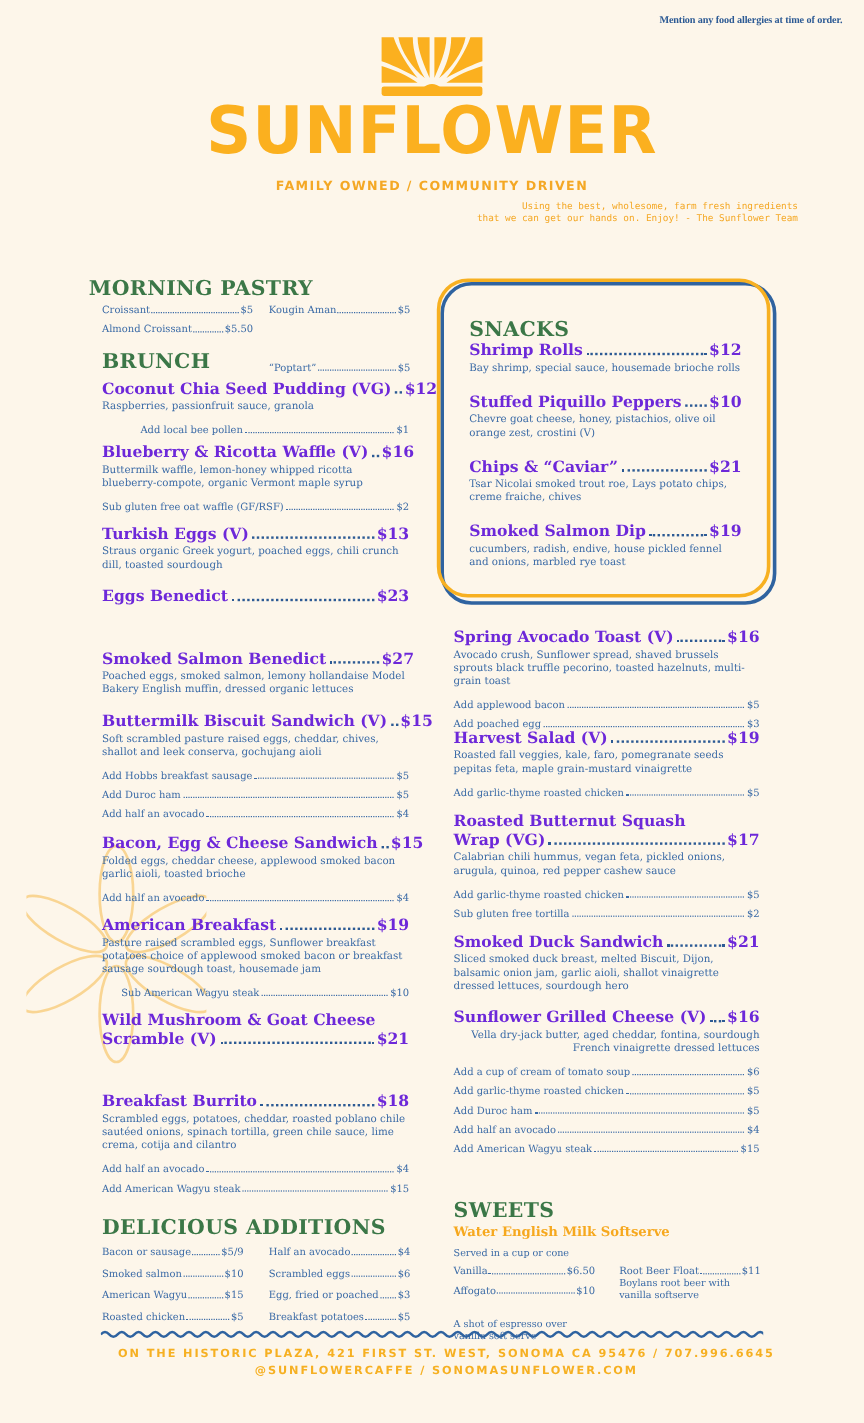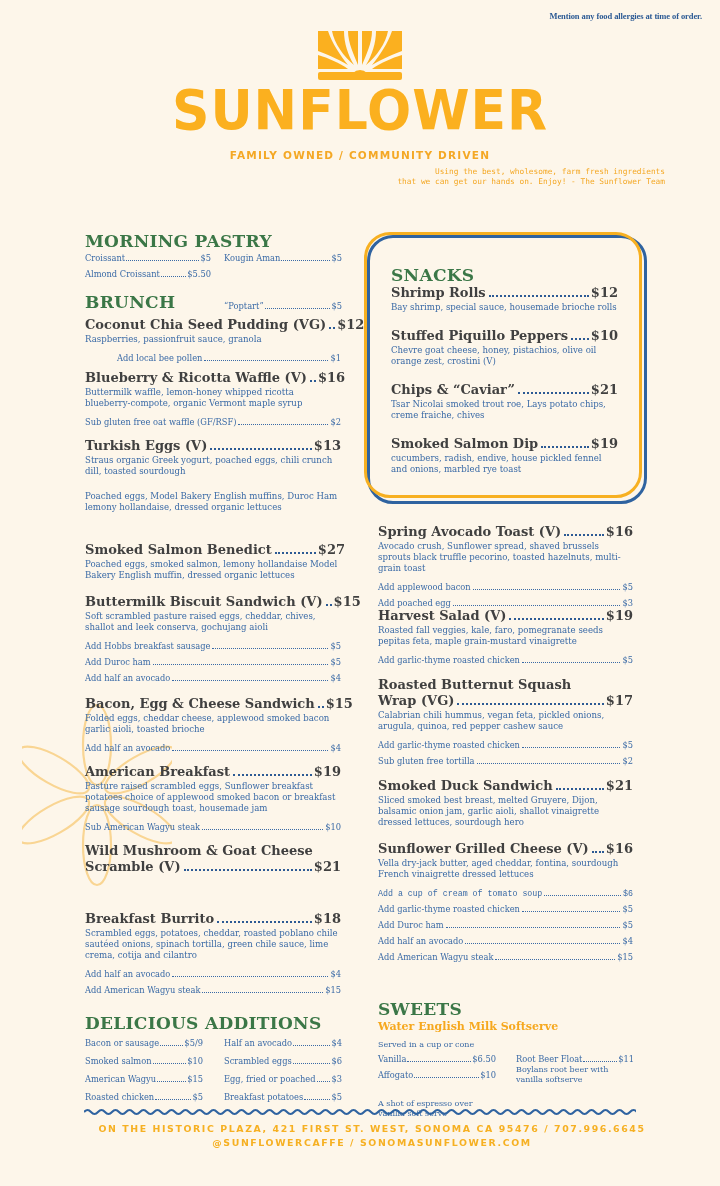--- a/index.html
+++ b/index.html
@@ -11,21 +11,21 @@
   .allergy { right:18px; top:11px; font-size:8.5px; font-weight:bold; color:#2c5a94; font-family:"Liberation Serif", serif; letter-spacing:-0.1px; }
   .logo { left:316px; top:29px; width:88px; height:53px; }
   .brand { left:0; width:720px; top:82px; text-align:center; font-family:"DejaVu Sans", sans-serif; font-weight:bold; font-size:52px; color:#fbb01f; letter-spacing:1px; line-height:56px; transform:scaleY(1.05); }
   .tagline { left:0; width:720px; top:149px; text-align:center; font-family:"DejaVu Sans", sans-serif; font-weight:bold; font-size:10.5px; letter-spacing:1.2px; color:#f4a825; }
   .intro { left:0; width:618px; top:167px; text-align:right; font-family:"DejaVu Sans Mono", monospace; font-size:7.8px; line-height:10px; color:#f4a825; white-space:pre-line;margin-left:47px; }
 
   .sect { font-family:"DejaVu Serif", serif; font-weight:bold; color:#3b7747; font-size:17px; letter-spacing:0.3px; line-height:20px; }
   .sub-yellow { font-family:"DejaVu Serif", serif; font-weight:bold; color:#f6a81e; font-size:11px; }
 
   .dish { position:absolute; }
-  .dish .row { display:flex; align-items:baseline; font-weight:bold; font-size:13px; line-height:16px; color:#404040; }
+  .dish .row { display:flex; align-items:baseline; font-weight:bold; font-size:13px; line-height:16px; color:#6d28d9; }
   .dish .row .name { white-space:nowrap; }
   .dish .row .lead { flex:1; border-bottom:2px dotted #2c5a94; margin:0 2px 3px 3px; min-width:6px; }
   .dish .row .price { white-space:nowrap; }
   .desc { font-size:8.6px; line-height:11px; color:#3a6aa6; margin-top:1px; }
   .addon { display:flex; align-items:baseline; font-size:8.3px; line-height:11px; color:#3a6aa6; margin-top:6px; }
   .addon .lead { flex:1; border-bottom:1px dotted #3a6aa6; margin:0 2px 2px 2px; }
   .addon + .addon { margin-top:5px; }
 
   .small-row { display:flex; align-items:baseline; font-size:8.3px; line-height:11px; color:#3a6aa6; }
   .small-row .lead { flex:1; border-bottom:1px dotted #3a6aa6; margin:0 1px 2px 1px; }
@@ -66,21 +66,21 @@
   <g fill="none" stroke="#f9d28a" stroke-width="2.2" opacity="0.9">
     <ellipse cx="75" cy="45" rx="14" ry="40"></ellipse>
     <ellipse cx="75" cy="45" rx="14" ry="40" transform="rotate(60 75 95)"></ellipse>
     <ellipse cx="75" cy="45" rx="14" ry="40" transform="rotate(120 75 95)"></ellipse>
     <ellipse cx="75" cy="45" rx="14" ry="40" transform="rotate(180 75 95)"></ellipse>
     <ellipse cx="75" cy="45" rx="14" ry="40" transform="rotate(240 75 95)"></ellipse>
     <ellipse cx="75" cy="45" rx="14" ry="40" transform="rotate(300 75 95)"></ellipse>
   </g>
 </svg>
 
-<div class="abs sect" style="left:85px; top:231px;">MORNING PASTRY</div>
+<div class="abs sect" style="left:74px; top:231px;">MORNING PASTRY</div>
 
 <div class="abs" style="left:85px; top:253px; width:126px;">
   <div class="small-row">
       <span>Croissant</span>
       <span class="lead"></span>
       <span>$5</span>
     </div>
 </div>
 <div class="abs" style="left:224px; top:253px; width:118px;">
   <div class="small-row">
@@ -137,21 +137,25 @@
 <div class="dish" style="left:85px; top:438px; width:256px;">
   <div class="row">
       <span class="name">Turkish Eggs (V)</span>
       <span class="lead"></span>
       <span class="price">$13</span>
     </div>
   <div class="desc">Straus organic Greek yogurt, poached eggs, chili crunch dill, toasted sourdough</div>
 </div>
 
 <div class="dish" style="left:85px; top:490px; width:256px;">
-  <div class="desc">Poached eggs, Model Bakery English muffins, Duroc Ham lemony hollandaise, dressed organic lettuces</div>
+  <div class="row">
+      <span class="name">Eggs Benedict</span>
+      <span class="lead"></span>
+      <span class="price">$23</span>
+    </div>
 </div>
 
 <div class="dish" style="left:85px; top:542px; width:260px;">
   <div class="row">
       <span class="name">Smoked Salmon Benedict</span>
       <span class="lead"></span>
       <span class="price">$27</span>
     </div>
   <div class="desc">Poached eggs, smoked salmon, lemony hollandaise Model Bakery English muffin, dressed organic lettuces</div>
 </div>
@@ -194,21 +198,21 @@
     </div>
 </div>
 
 <div class="dish" style="left:85px; top:764px; width:256px;">
   <div class="row">
       <span class="name">American Breakfast</span>
       <span class="lead"></span>
       <span class="price">$19</span>
     </div>
   <div class="desc">Pasture raised scrambled eggs, Sunflower breakfast potatoes choice of applewood smoked bacon or breakfast sausage sourdough toast, housemade jam</div>
-  <div class="addon" style="margin-top:8px;">
+  <div class="addon" style="margin-top:8px;padding-left:16px;">
       <span>Sub American Wagyu steak</span>
       <span class="lead"></span>
       <span>$10</span>
     </div>
 </div>
 
 <div class="dish" style="left:85px; top:843px; width:256px;">
   <div class="row">
       <span class="name">Wild Mushroom &amp; Goat Cheese</span>
     </div>
@@ -376,31 +380,31 @@
       <span>$2</span>
     </div>
 </div>
 
 <div class="dish" style="left:378px; top:778px; width:255px;">
   <div class="row">
       <span class="name">Smoked Duck Sandwich</span>
       <span class="lead"></span>
       <span class="price">$21</span>
     </div>
-  <div class="desc">Sliced smoked best breast, melted Gruyere, Dijon, balsamic onion jam, garlic aioli, shallot vinaigrette dressed lettuces, sourdough hero</div>
-</div>
-
-<div class="dish" style="left:378px; top:841px; width:255px;">
+  <div class="desc">Sliced smoked duck breast, melted Biscuit, Dijon, balsamic onion jam, garlic aioli, shallot vinaigrette dressed lettuces, sourdough hero</div>
+</div>
+
+<div class="dish" style="left:378px; top:841px; width:255px;text-align:right;">
   <div class="row">
       <span class="name">Sunflower Grilled Cheese (V)</span>
       <span class="lead"></span>
       <span class="price">$16</span>
     </div>
   <div class="desc">Vella dry-jack butter, aged cheddar, fontina, sourdough French vinaigrette dressed lettuces</div>
-  <div class="addon" style="margin-top:8px;font-family:Liberation Mono, monospace;">
+  <div class="addon" style="margin-top:8px;">
       <span>Add a cup of cream of tomato soup</span>
       <span class="lead"></span>
       <span>$6</span>
     </div>
   <div class="addon">
       <span>Add garlic-thyme roasted chicken</span>
       <span class="lead"></span>
       <span>$5</span>
     </div>
   <div class="addon">

